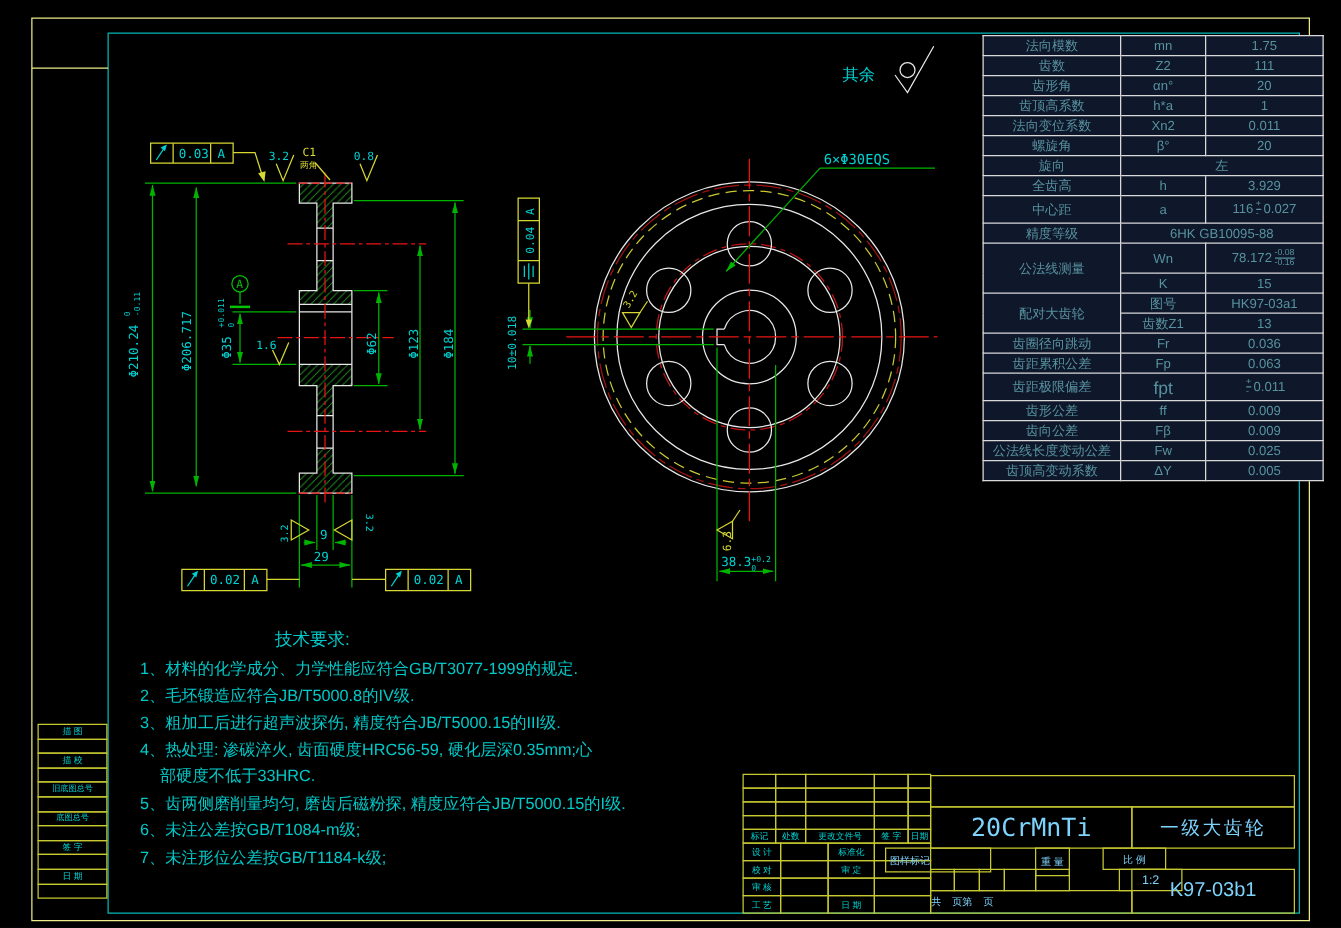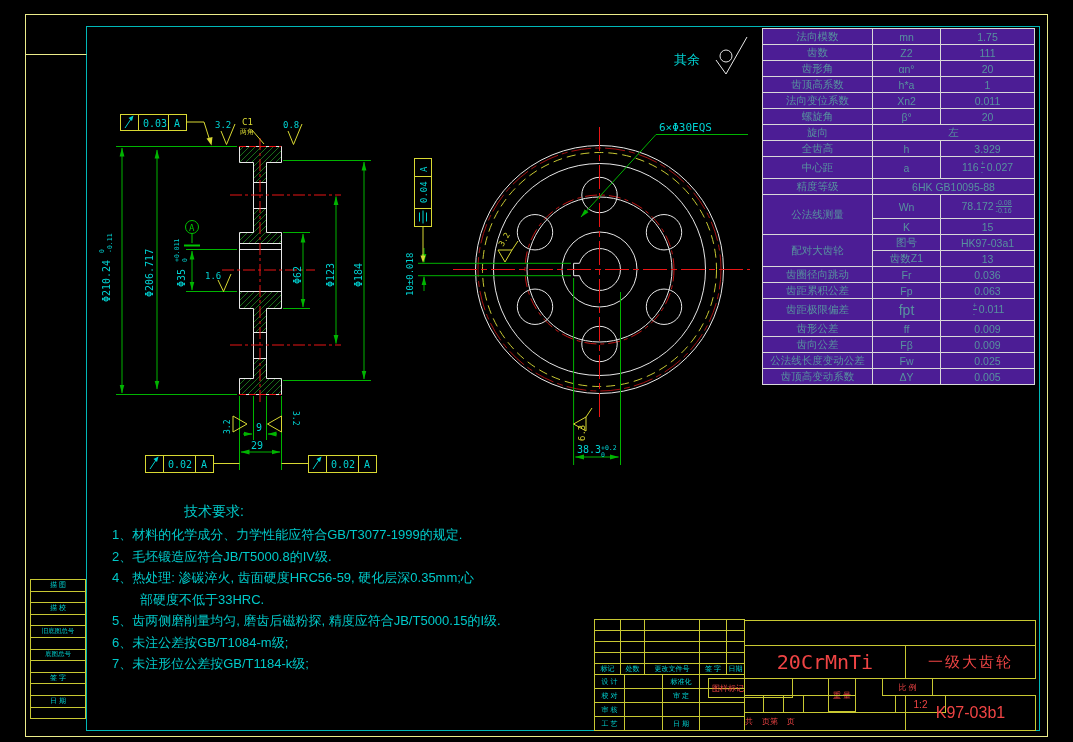--- a/index.html
+++ b/index.html
@@ -4,40 +4,40 @@
 <style>
   html,body{margin:0;padding:0;background:#0b0b0b}
   #canvas{position:relative;width:1073px;height:742px;background:#000;overflow:hidden;
           font-family:"Liberation Sans",sans-serif}
   svg text{font-family:"DejaVu Sans Mono","Liberation Mono",monospace;fill:#00d2d2}
   svg text.yw{fill:#d8d832}
   svg text.gr{fill:#00c400}
   svg text.cn{font-family:"Liberation Sans",sans-serif}
 
   
-  .ptable{position:absolute;left:762px;top:28px;width:272px;border-collapse:collapse;
-          table-layout:fixed;background:#4c1d95}
+  .ptable{position:absolute;left:786px;top:28px;width:272px;border-collapse:collapse;
+          table-layout:fixed;background:#0f172a}
   .ptable td{border:1px solid #d9d9d9;color:#57929f;text-align:center;vertical-align:middle;
              font-size:10.5px;height:15px;padding:0 2px;overflow:hidden;white-space:nowrap}
   .ptable td.lbl{font-family:"Liberation Sans",sans-serif}
   .ptable td.sym,.ptable td.val{font-family:Liberation Sans, sans-serif}
   .ptable td.fpt{font-size:14px}
   .stk{display:inline-flex;flex-direction:column;font-size:7px;line-height:7.5px;
        vertical-align:middle;margin:0 2px;text-align:left}
   .stk i{font-style:normal}
   .stk i + i{border-top:1px solid #57929f}
 
   
   .tech{position:absolute;left:112px;top:503px;width:480px;color:#00c9c9}
-  .tech .t-title{font-size:14px;margin-left:72px;height:23px}
+  .tech .t-title{font-size:14px;margin-left:108px;height:23px}
   .tech .t-line{font-size:13px;height:21.5px;white-space:pre}
-  .tech .t-cont{margin-left:28px}
+  .tech .t-cont{margin-left:16px}
 
   
-  .cell{position:absolute;border:1px solid #c8c832;color:#ef4444;display:flex;
+  .cell{position:absolute;border:1px solid #c8c832;color:#7dd3fc;display:flex;
         align-items:center;justify-content:center;box-sizing:border-box;
         font-size:8px;white-space:pre}
   .cell.lft{justify-content:flex-start;padding-left:3px}
   .big{font-size:20px;font-family:"DejaVu Sans Mono",monospace}
   .mid{font-size:15px;letter-spacing:2px}
   .dno{font-size:16px;font-family:Liberation Sans, sans-serif}
   .grid{position:absolute;display:grid;box-sizing:border-box}
   .grid > div{border:1px solid #c8c832;margin:-1px 0 0 -1px;color:#00d2d2;font-size:7px;
               display:flex;align-items:center;justify-content:center;white-space:pre;overflow:hidden}
   .mstrip{position:absolute;left:30px;top:580px;width:56px}
@@ -395,20 +395,21 @@
           <td class="val">0.005</td>
         </tr>
 </tbody>
     </table>
 
 
 <div class="tech">
   <div class="t-title">技术要求:</div>
   <div class="t-line">1、材料的化学成分、力学性能应符合GB/T3077-1999的规定.</div>
   <div class="t-line">2、毛坯锻造应符合JB/T5000.8的IV级.</div>
+  <div class="t-line">3、粗加工后进行超声波探伤, 精度符合JB/T5000.15的III级.</div>
   <div class="t-line">4、热处理: 渗碳淬火, 齿面硬度HRC56-59, 硬化层深0.35mm;心</div>
   <div class="t-line t-cont">部硬度不低于33HRC.</div>
   <div class="t-line">5、齿两侧磨削量均匀, 磨齿后磁粉探, 精度应符合JB/T5000.15的I级.</div>
   <div class="t-line">6、未注公差按GB/T1084-m级;</div>
   <div class="t-line">7、未注形位公差按GB/T1184-k级;</div>
 </div>
 
 
 <div class="mstrip">
   <div>描 图</div>
@@ -472,21 +473,21 @@
     <div>工 艺</div>
         <div></div>
     <div>日 期</div>
         <div></div>
   </div>
 
   <div class="cell" style="left:744px;top:620px;width:292px;height:26px"></div>
   <div class="cell big" style="left:744px;top:645px;width:162px;height:34px">20CrMnTi</div>
   <div class="cell mid" style="left:905px;top:645px;width:131px;height:34px">一级大齿轮</div>
   <div class="cell lft" style="left:708px;top:678px;width:85px;height:20px">图样标记</div>
-  <div class="cell" style="left:828px;top:678px;width:28px;height:34px">重 量</div>
+  <div class="cell" style="left:828px;top:678px;width:28px;height:23px">重 量</div>
   <div class="cell" style="left:882px;top:678px;width:51px;height:18px">比 例</div>
   <div class="cell" style="left:744px;top:695px;width:20px;height:18px"></div>
   <div class="cell" style="left:763px;top:695px;width:21px;height:18px"></div>
   <div class="cell" style="left:783px;top:695px;width:21px;height:18px"></div>
   <div class="cell" style="left:803px;top:695px;width:26px;height:18px"></div>
   <div class="cell" style="left:828px;top:695px;width:28px;height:18px"></div>
   <div class="cell" style="left:895px;top:695px;width:51px;height:18px;font-size:10px">1:2</div>
   <div class="cell" style="left:744px;top:712px;width:162px;height:19px;justify-content:flex-start">
     <span>共    页</span>
     <span>第    页</span>

